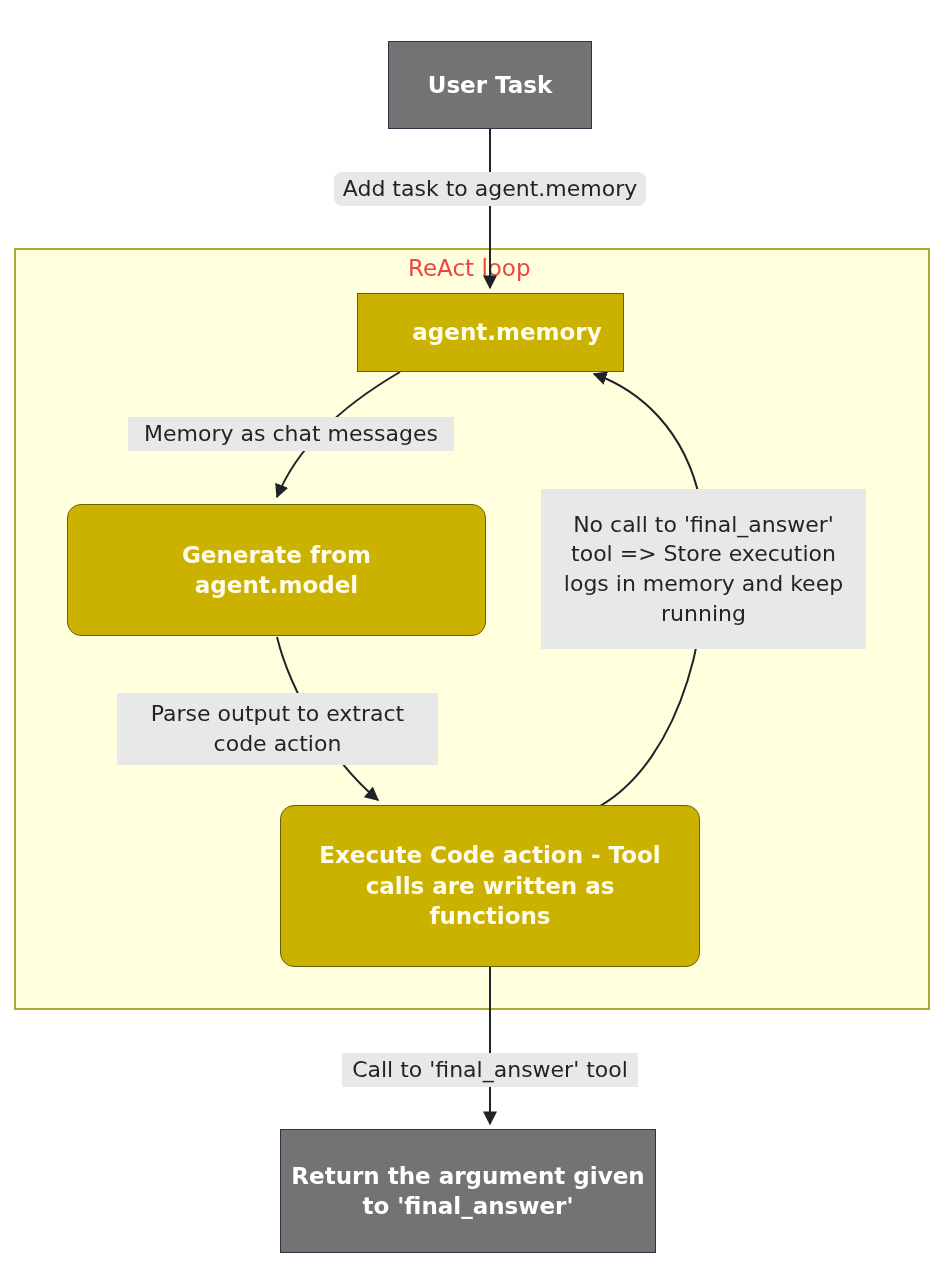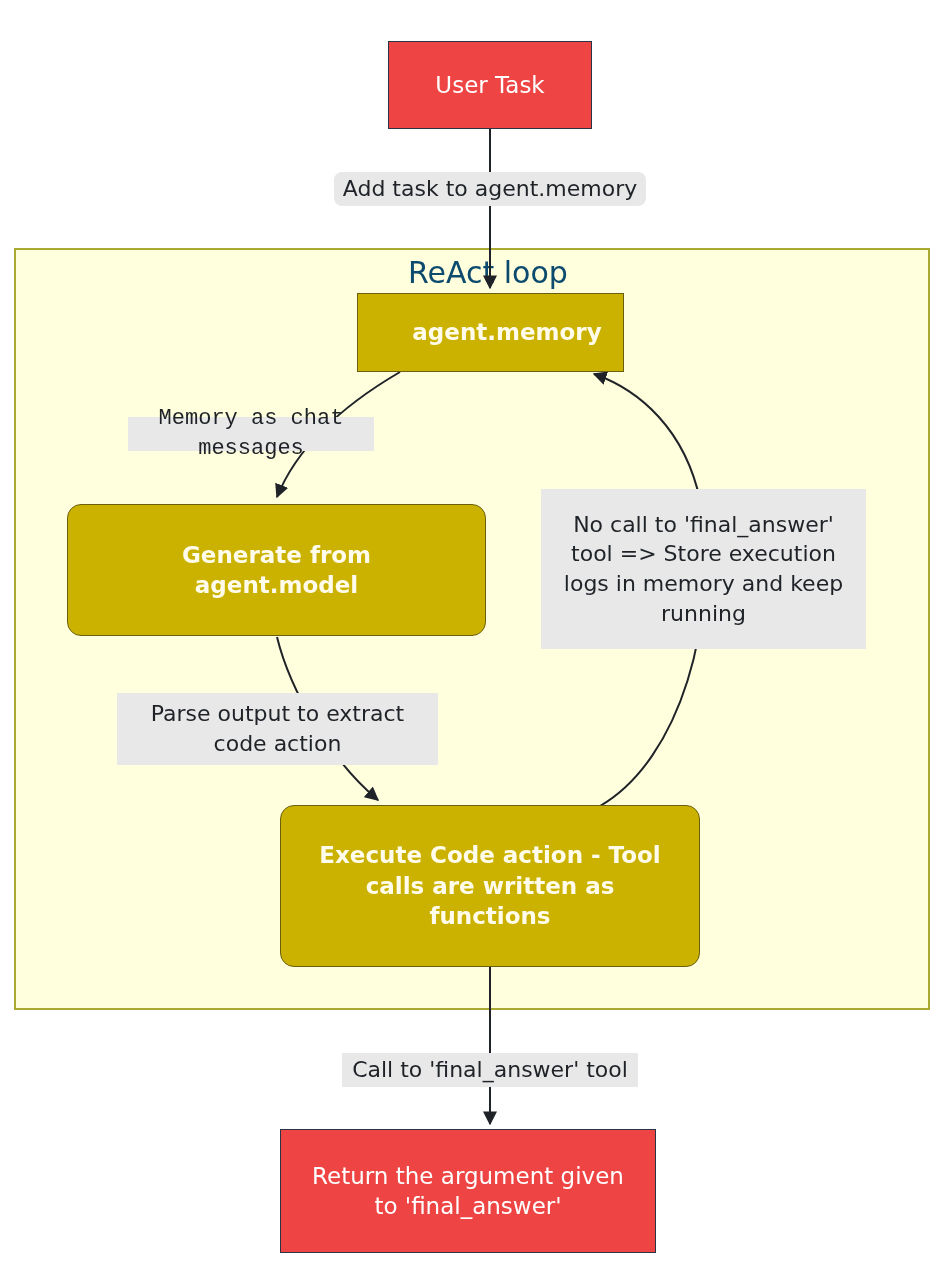--- a/index.html
+++ b/index.html
@@ -29,43 +29,43 @@
     position: absolute;
     box-sizing: border-box;
     display: flex;
     align-items: center;
     justify-content: center;
     text-align: center;
     line-height: 1.32;
     white-space: pre-line;
   }
   .node-dark {
-    background: #ef4444;
+    background: #737373;
     border: 1px solid #2b3445;
     color: #ffffff;
     font-size: 23px;
-    font-weight: 400;
+    font-weight: 700;
   }
   .node-yellow {
     background: #ccb200;
     border: 1px solid #6b6010;
     color: #fffceb;
     font-size: 23px;
     font-weight: 600;
   }
   .cluster {
     position: absolute;
     box-sizing: border-box;
     background: #ffffdd;
     border: 2px solid #aaaa33;
   }
   .cluster-label {
     position: absolute;
-    font-size: 30px;
-    color: #0c4a6e;
+    font-size: 23px;
+    color: #ef4444;
     background: transparent;
     white-space: nowrap;
   }
   .edge-label {
     position: absolute;
     box-sizing: border-box;
     background: #e8e8e8;
     color: #1f2328;
     font-size: 22px;
     line-height: 1.35;
@@ -120,21 +120,21 @@
 
   <div class="node node-yellow" style="left:280px; top:805px; width:420px; height:162px;border-radius:14px;">Execute Code action - Tool
 calls are written as
 functions</div>
 
   <div class="node node-dark" style="left:280px; top:1129px; width:376px; height:124px;">Return the argument given
 to 'final_answer'</div>
 
   <div class="edge-label" style="left:334px; top:172px; width:312px; height:34px;border-radius:8px;">Add task to agent.memory</div>
 
-  <div class="edge-label" style="left:128px; top:417px; width:246px; height:34px;font-family:Liberation Mono, monospace;">Memory as chat messages</div>
+  <div class="edge-label" style="left:128px; top:417px; width:326px; height:34px;">Memory as chat messages</div>
 
   <div class="edge-label" style="left:541px; top:489px; width:325px; height:160px;">No call to 'final_answer'
 tool =&gt; Store execution
 logs in memory and keep
 running</div>
 
   <div class="edge-label" style="left:342px; top:1053px; width:296px; height:34px;">Call to 'final_answer' tool</div>
 
   <div class="edge-label" style="left:117px; top:693px; width:321px; height:72px;">Parse output to extract
 code action</div>

